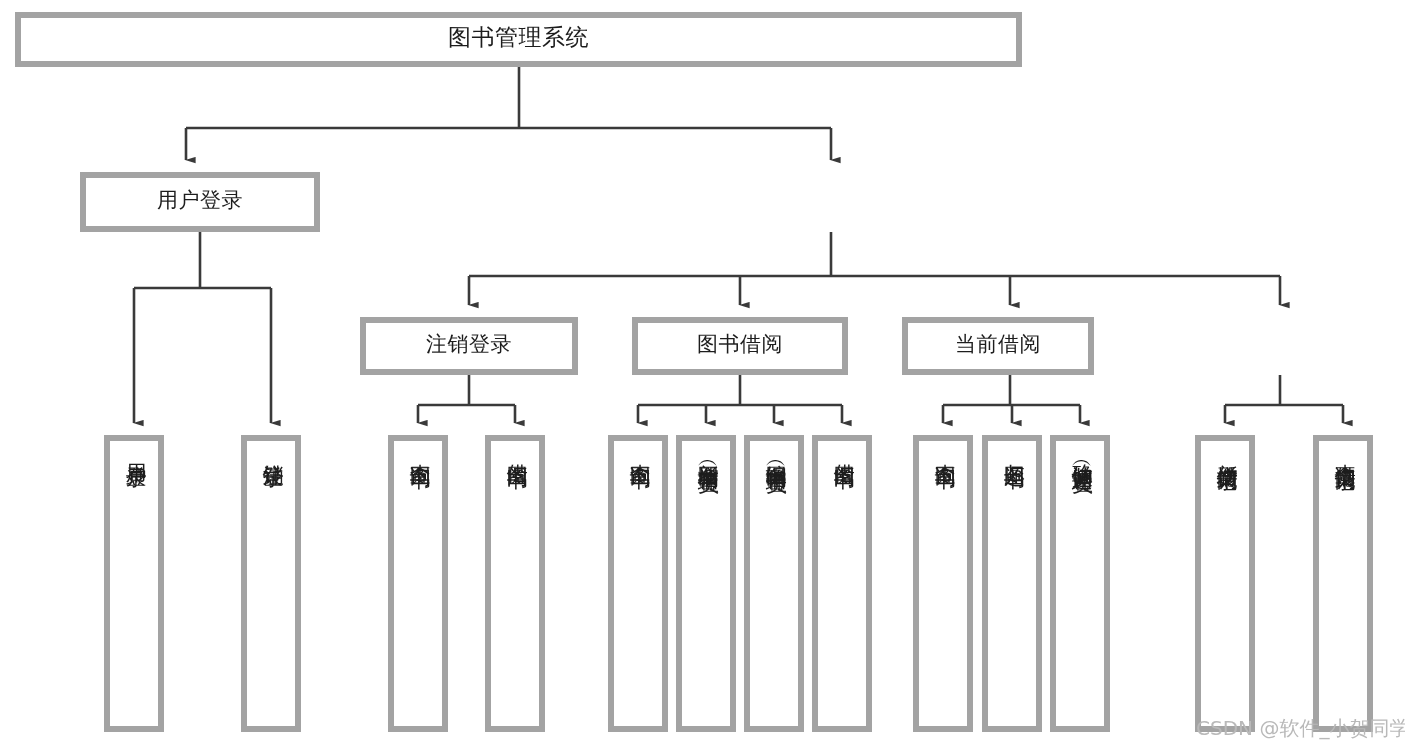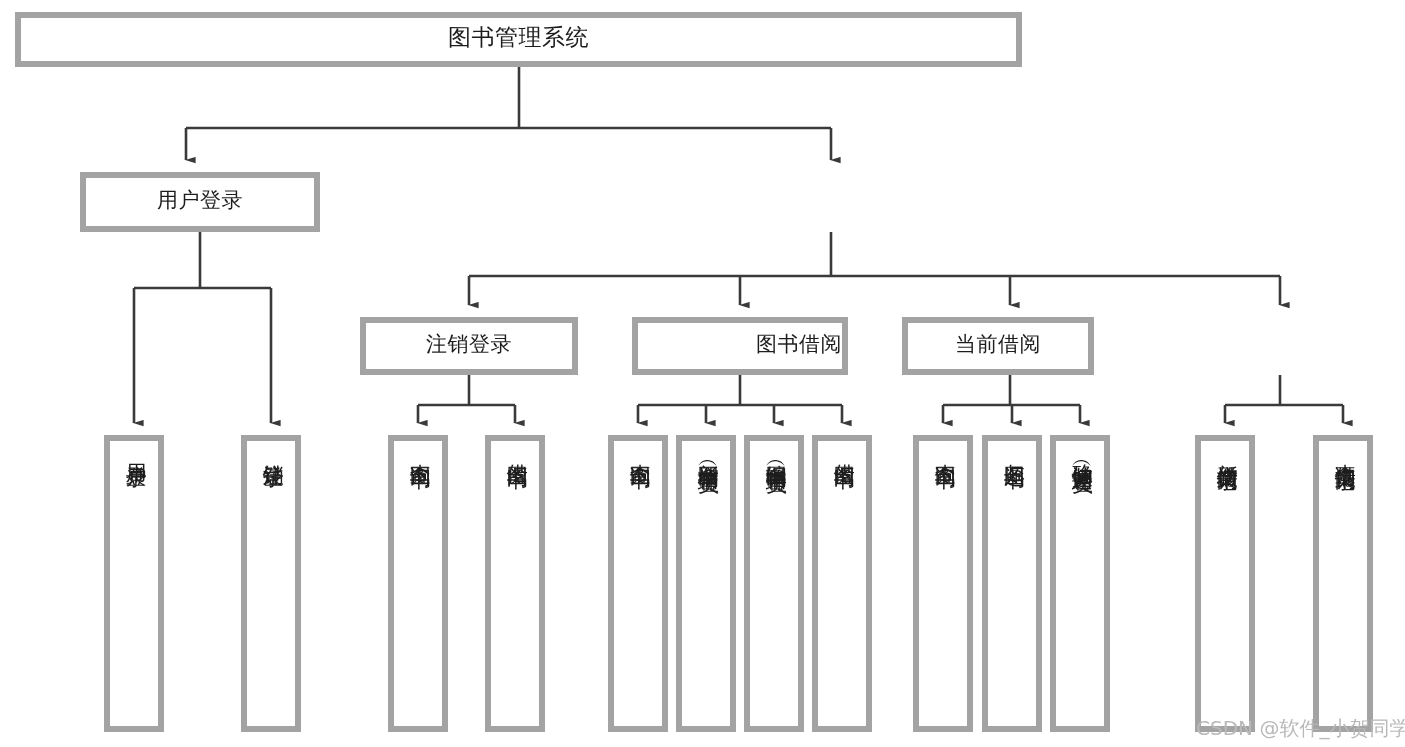--- a/index.html
+++ b/index.html
@@ -138,21 +138,21 @@
     <span class="lbl">图书管理系统</span>
   </div>
 
   <div class="node horiz" style="left:80px; top:172px; width:240px; height:60px;">
     <span class="lbl">用户登录</span>
   </div>
 
   <div class="node horiz" style="left:360px; top:317px; width:218px; height:58px;">
     <span class="lbl">注销登录</span>
   </div>
-  <div class="node horiz" style="left:632px; top:317px; width:216px; height:58px;justify-content:flex-end;">
+  <div class="node horiz" style="left:632px; top:317px; width:216px; height:58px;">
     <span class="lbl">图书借阅</span>
   </div>
   <div class="node horiz" style="left:902px; top:317px; width:192px; height:58px;">
     <span class="lbl">当前借阅</span>
   </div>
 
   <div class="node vert" style="left:104px; top:435px; width:60px; height:297px;">
     <span class="lbl">用户登录</span>
   </div>
   <div class="node vert" style="left:241px; top:435px; width:60px; height:297px;">

